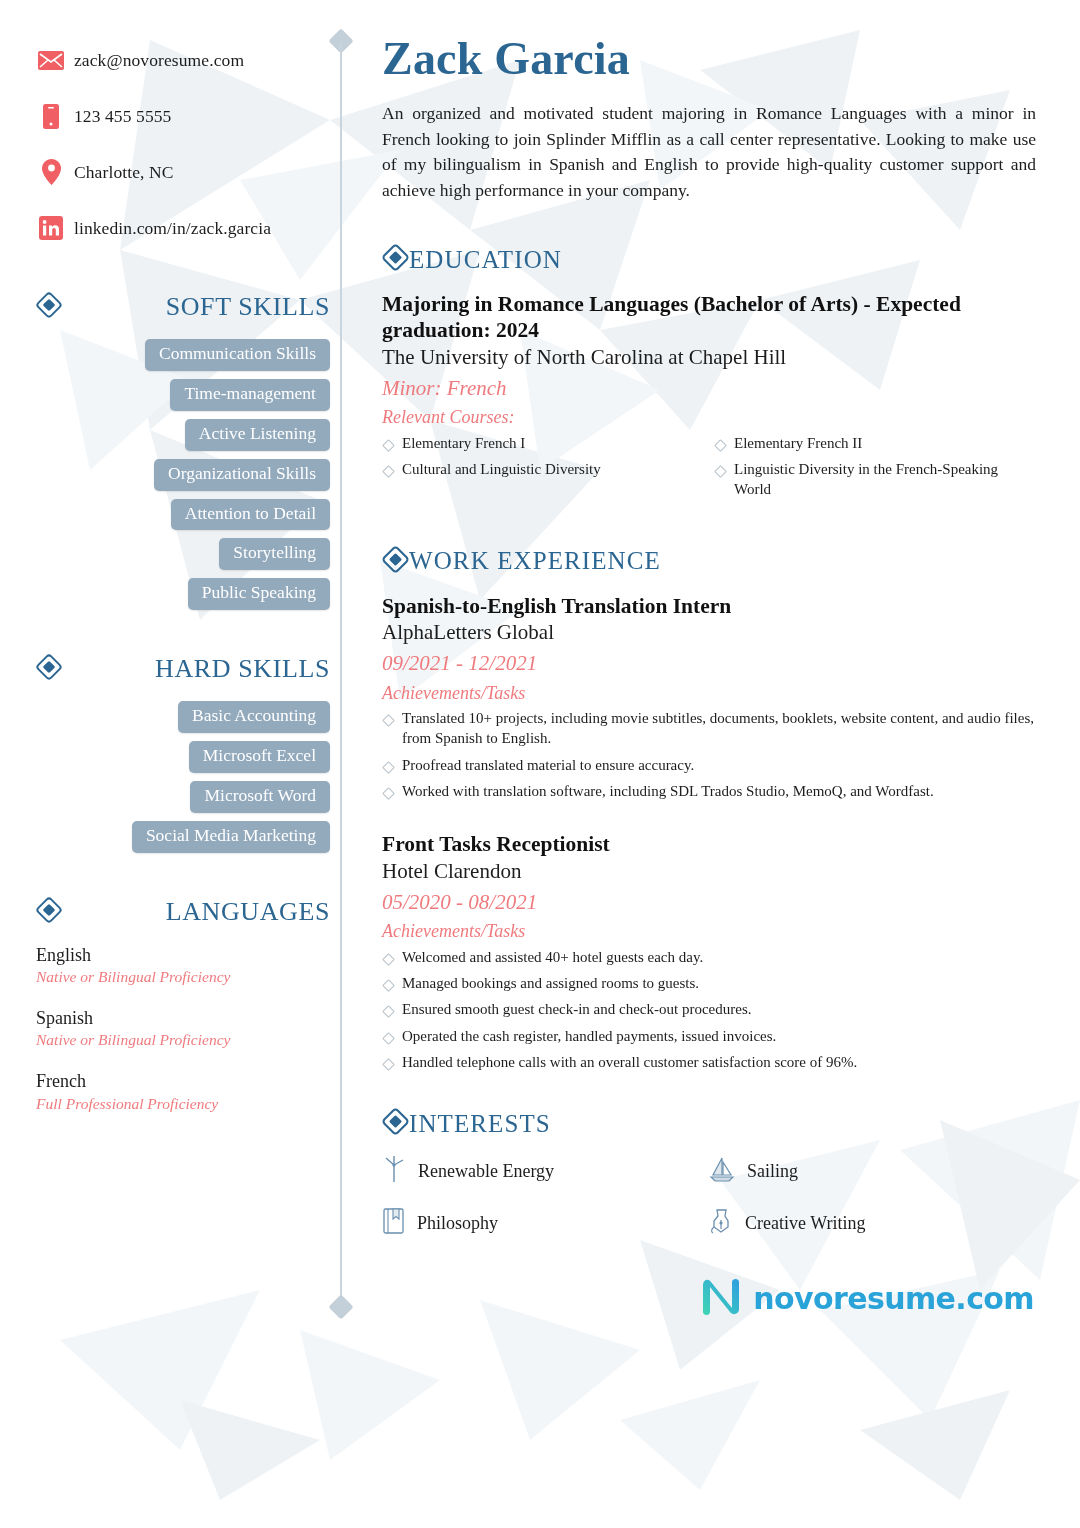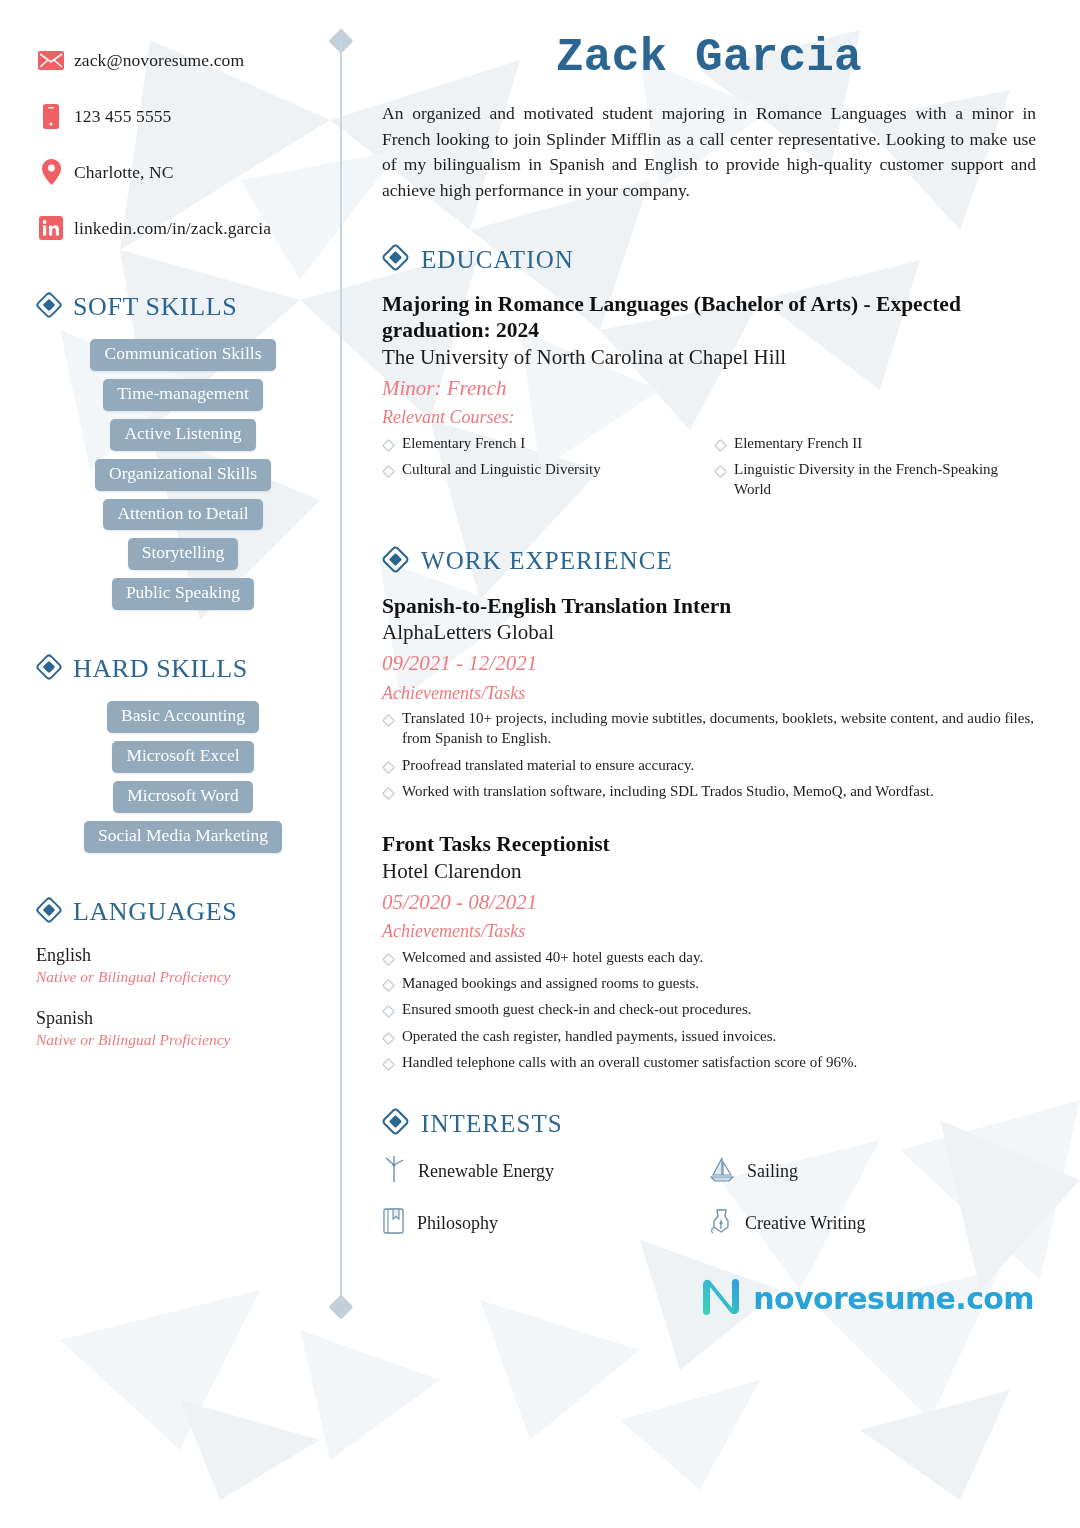--- a/index.html
+++ b/index.html
@@ -16,27 +16,27 @@
 
   
   .sidebar { width:330px; padding:28px 0 0 36px; position:relative; }
 
   .contact-list { margin-top:4px; }
   .contact-row { display:flex; align-items:center; height:56px; }
   .contact-ico { width:30px; display:flex; justify-content:center; align-items:center; }
   .contact-txt { font-size:17.5px; color:#1d1d1d; margin-left:8px; letter-spacing:.1px; }
 
   .side-section { margin-top:26px; }
-  .sec-head { display:flex; align-items:center; gap:11px; margin-bottom:17px; }
+  .sec-head { display:flex; align-items:center; margin-bottom:17px;justify-content:space-between; }
   .sec-head .ttl {
     font-size:26px; color:#2b6591; letter-spacing:.6px;
     font-family:"Liberation Serif", serif;
   }
 
-  .tags { display:flex; flex-direction:column; align-items:center; gap:8px; }
+  .tags { display:flex; flex-direction:column; align-items:flex-end; gap:8px; }
   .tag {
     background:#93a9bc; color:#ffffff; border-radius:5px;
     padding:4px 14px 6px 14px; font-size:17.5px; line-height:1.25;
     box-shadow:0 1px 2px rgba(0,0,0,.10);
   }
 
   .lang-list { margin-top:2px; }
   .lang-item { margin-bottom:19px; }
   .lang-name { font-size:18px; color:#1d1d1d; line-height:1.3; }
   .lang-level { font-size:15.5px; color:#ef7a7e; font-style:italic; line-height:1.35; }
@@ -48,31 +48,30 @@
     position:absolute; left:2px; width:18px; height:18px; background:#c3cfd9;
     transform:rotate(45deg); border-radius:3px;
   }
   .divider .dot.top { top:2px; }
   .divider .dot.bot { bottom:2px; }
 
   
   .main { flex:1; padding:34px 44px 0 52px; }
   .name {
     font-size:46px; color:#2b6591; letter-spacing:.2px; line-height:1.08;
-    font-family:Liberation Mono, monospace;
-    text-align:center;
+    font-family:Liberation Serif, serif;
   }
   .summary {
     margin-top:17px; font-size:17.5px; line-height:1.48; text-align:justify;
     color:#1d1d1d;
   }
 
   .main-section { margin-top:40px; }
   .main-section.tight { margin-top:36px; }
-  .m-head { display:flex; align-items:center; gap:12px; margin-bottom:16px;font-family:Liberation Serif, serif; }
+  .m-head { display:flex; align-items:center; margin-bottom:16px;font-family:Liberation Serif, serif; }
   .m-head .ttl { font-size:25px; color:#2b6591; letter-spacing:1.1px; }
 
   .entry { margin-bottom:6px; }
   .entry + .entry { margin-top:30px; }
   .e-title { font-size:21.5px; font-weight:bold; line-height:1.22; color:#111; }
   .e-sub { font-size:21px; line-height:1.25; color:#1d1d1d; }
   .e-meta { font-size:21px; font-style:italic; color:#ef7a7e; margin-top:4px; line-height:1.35; }
   .e-label { font-size:18px; font-style:italic; color:#ef7a7e; margin-top:3px; margin-bottom:3px; line-height:1.35; }
 
   ul.dia { list-style:none; }
@@ -242,20 +241,24 @@
       </div>
       <div class="lang-list">
         <div class="lang-item">
           <div class="lang-name">English</div>
           <div class="lang-level">Native or Bilingual Proficiency</div>
         </div>
         <div class="lang-item">
           <div class="lang-name">Spanish</div>
           <div class="lang-level">Native or Bilingual Proficiency</div>
         </div>
+        <div class="lang-item">
+          <div class="lang-name">French</div>
+          <div class="lang-level">Full Professional Proficiency</div>
+        </div>
       </div>
     </section>
 
   </aside>
 
   <div class="divider">
     <span class="dot top"></span>
     <span class="line"></span>
     <span class="dot bot"></span>
   </div>

